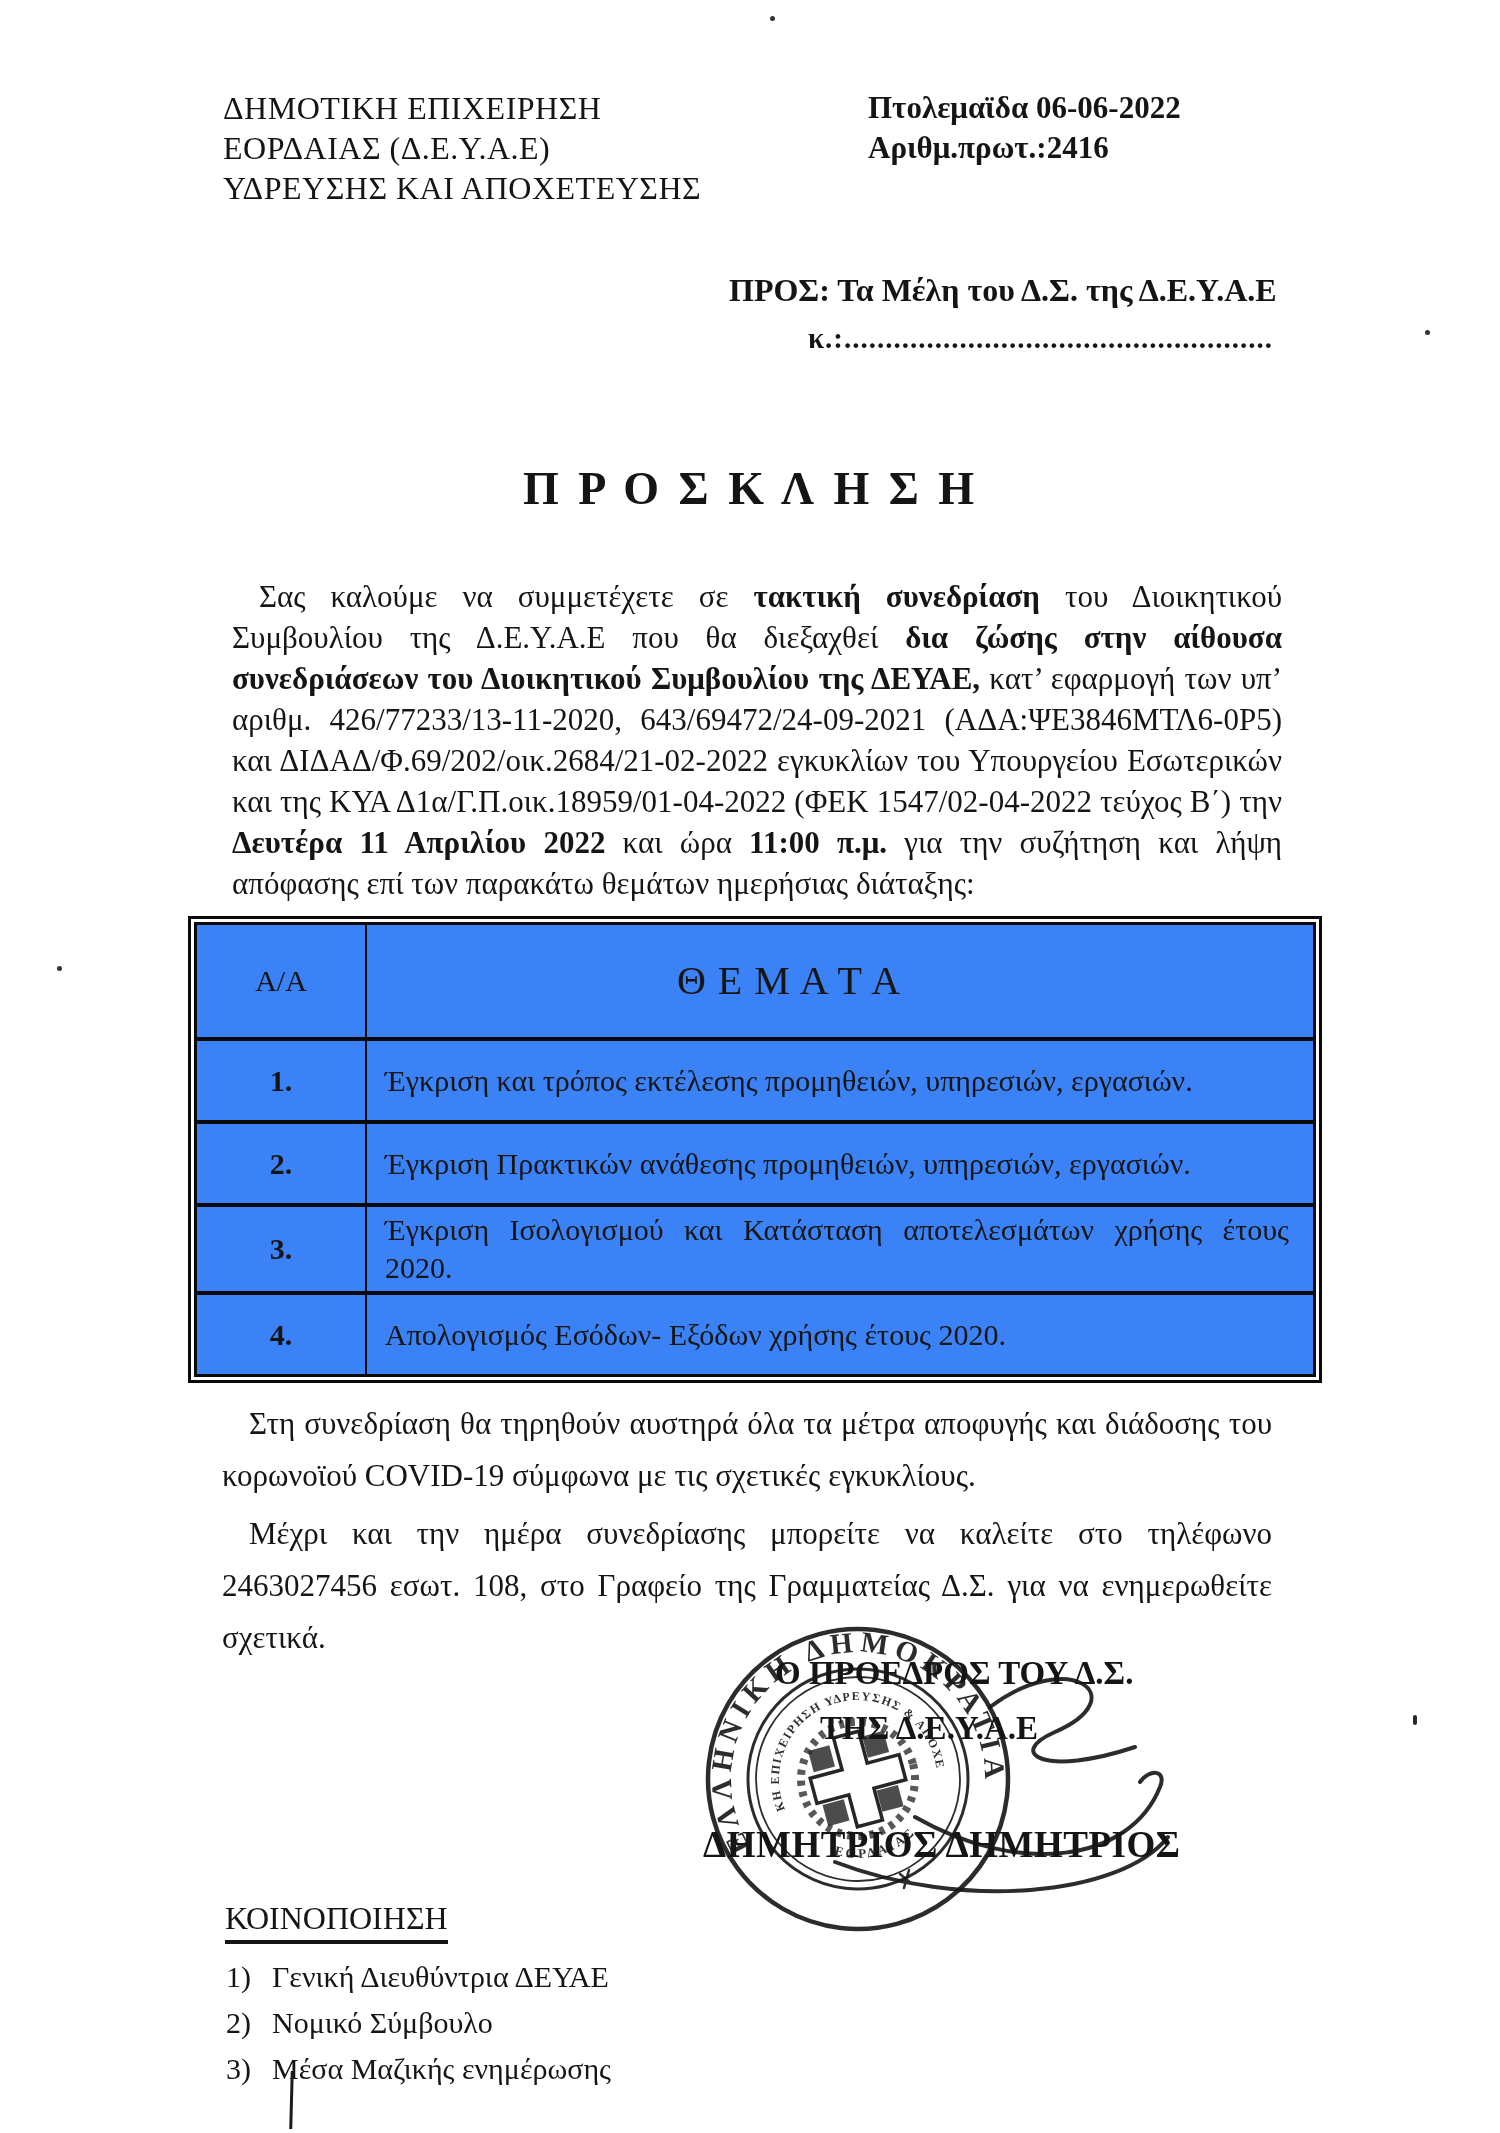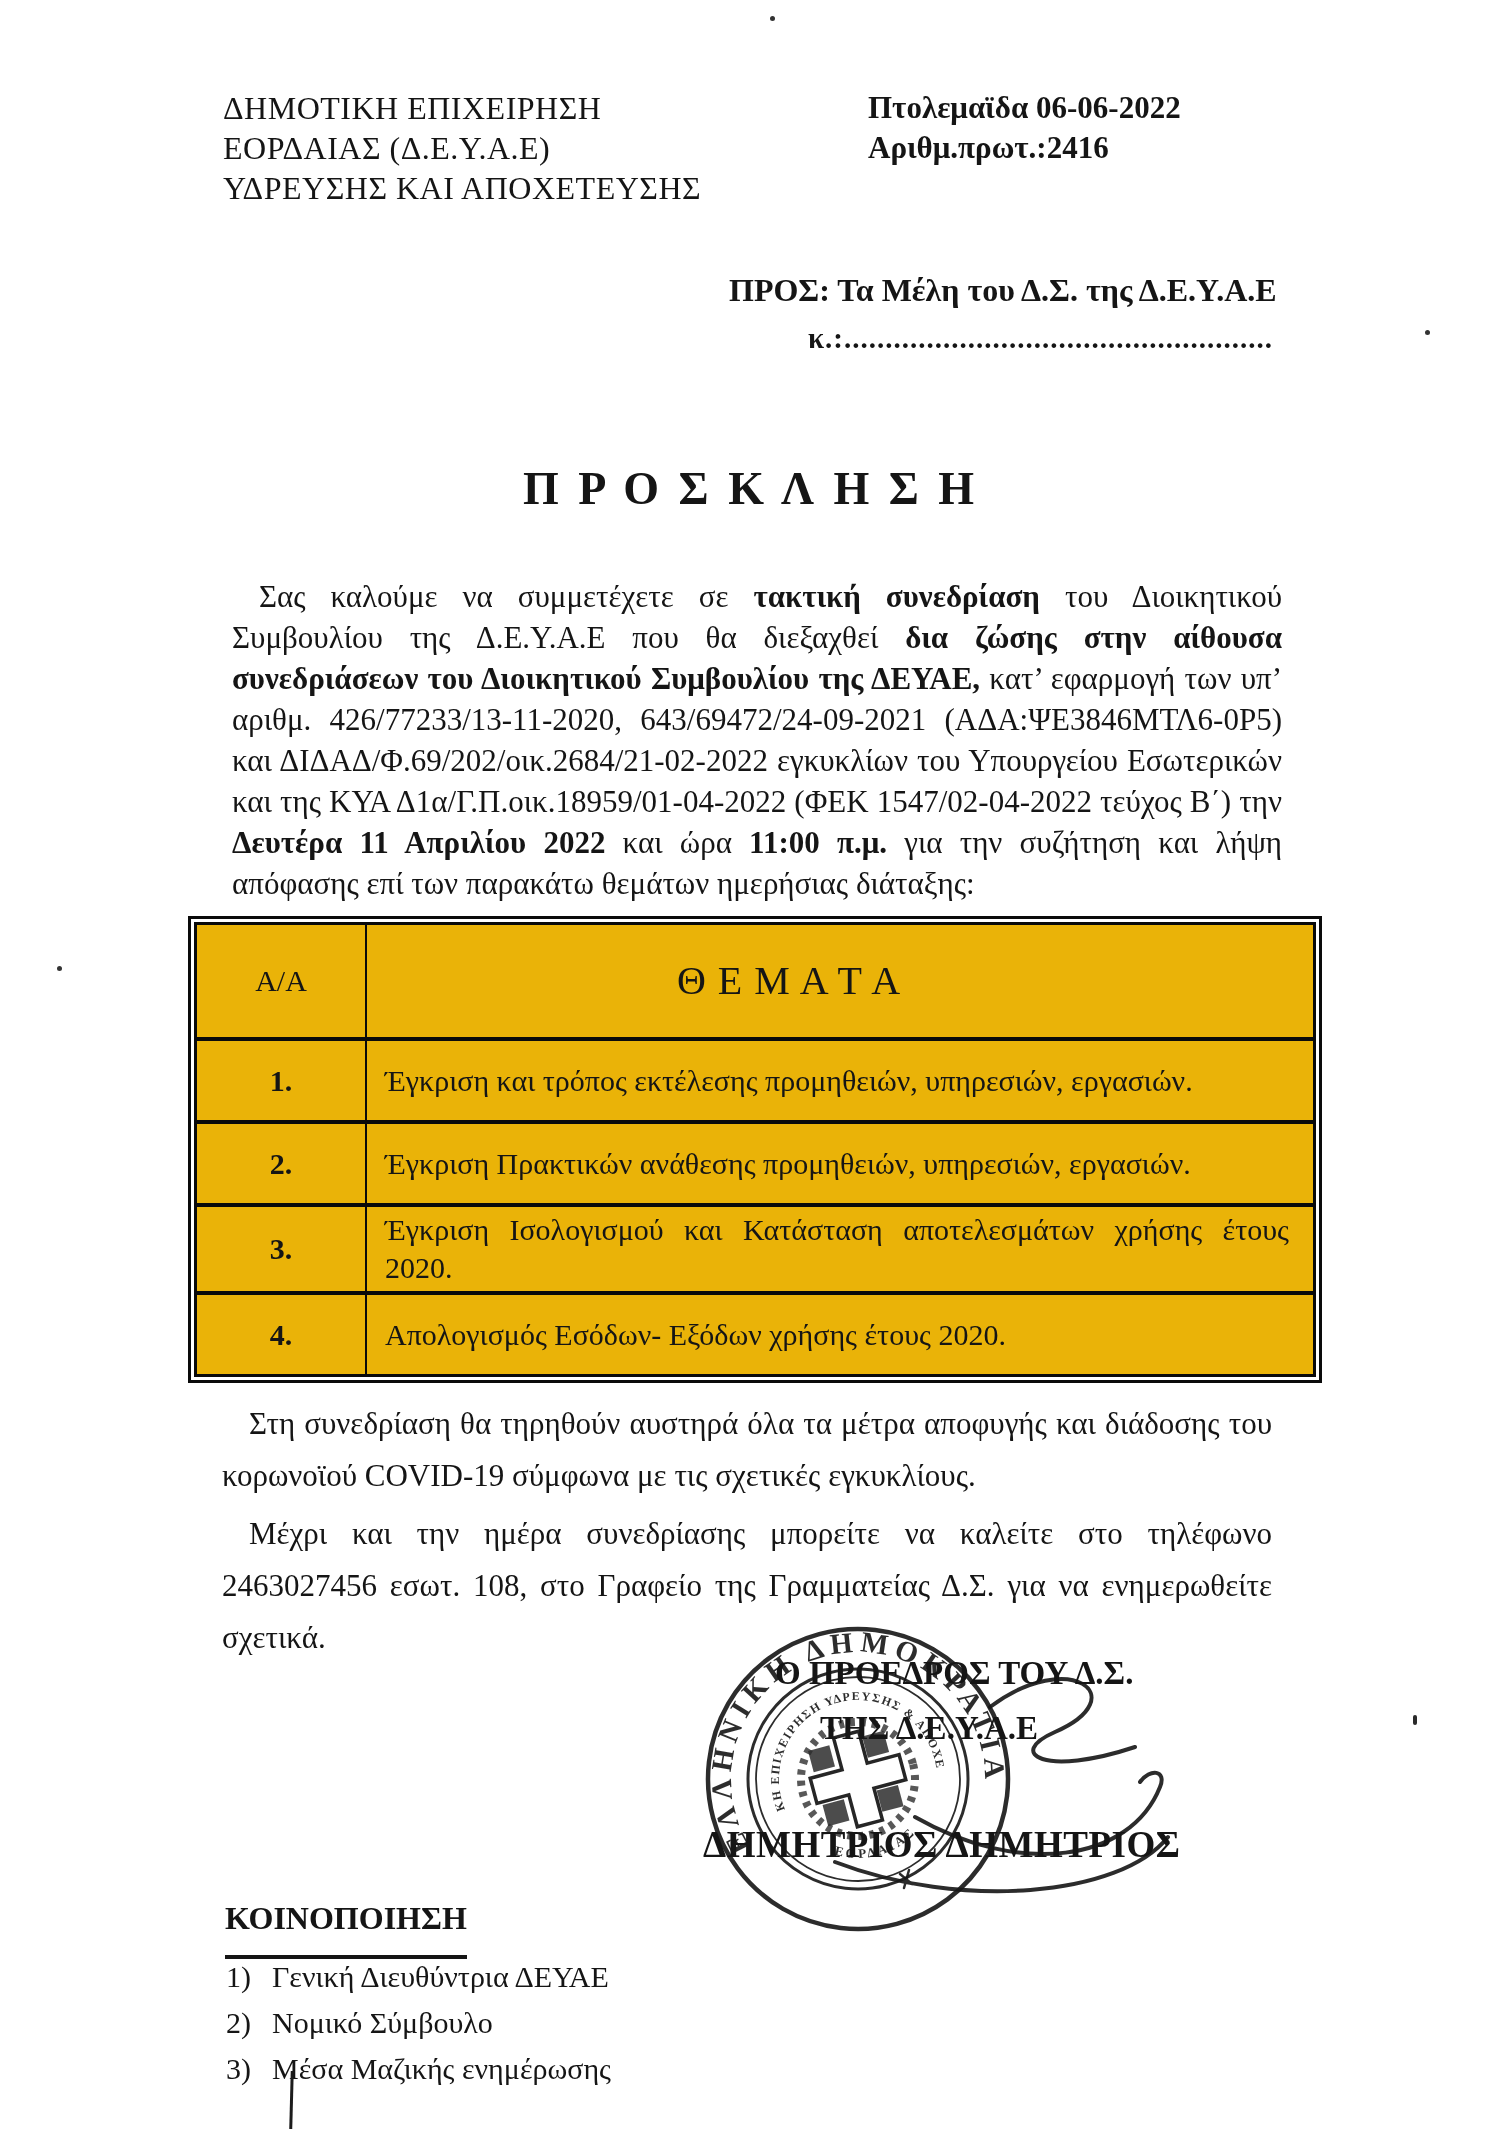--- a/index.html
+++ b/index.html
@@ -16,43 +16,43 @@
   .to-line{left:729px;top:272px;font-weight:bold;font-size:32px;}
   .attn-line{left:808px;top:322px;font-weight:bold;font-size:29px;letter-spacing:1px;}
   
   .doc-title{left:0;top:462px;width:1500px;text-align:center;font-weight:bold;
     font-size:46px;letter-spacing:3px;word-spacing:2px;}
   
   .body-par{left:222px;top:566px;width:1050px;font-size:31px;line-height:41px;
     text-align:justify;text-indent:27px;margin:10px;}
   
   .themes-table{left:194px;top:922px;width:1116px;border:3px solid #0a0a0a;
-    outline:3px solid #0a0a0a;outline-offset:3px;background:#eab308;}
+    outline:3px solid #0a0a0a;outline-offset:3px;background:#3b82f6;}
   .t-row{display:flex;align-items:center;border-top:4px solid #0a0a0a;min-height:79px;}
   .t-row.t-head{border-top:none;min-height:112px;}
   .t-num{width:168px;flex:0 0 168px;border-right:2px solid #0a0a0a;align-self:stretch;
     display:flex;align-items:center;justify-content:center;
     font-weight:bold;font-size:30px;}
   .t-head .t-num{font-weight:normal;font-size:30px;}
   .t-text{flex:1;padding:4px 24px 4px 18px;font-size:30px;line-height:38px;text-align:left;}
   .t-head .t-text{font-weight:normal;font-size:40px;text-align:center;padding-right:120px;letter-spacing:1px;}
   .t-text.stretch{text-align:justify;word-spacing:11px;}
   
   .note{left:222px;width:1050px;font-size:31px;line-height:52px;text-align:justify;
     text-indent:27px;margin:0;}
   .note-covid{top:1398px;}
   .note-contact{top:1508px;}
   
   .sig-svg{left:690px;top:1612px;width:520px;height:340px;}
   .sig-role{left:775px;top:1655px;font-weight:bold;font-size:33px;}
   .sig-org{left:820px;top:1710px;font-weight:bold;font-size:33px;}
   .sig-name{left:703px;top:1823px;font-weight:bold;font-size:37px;letter-spacing:.5px;white-space:nowrap;}
   
-  .dist-head{left:225px;top:1900px;font-weight:bold;font-size:32px;
-    border-bottom:4px solid #151515;padding-bottom:18px;}
+  .dist-head{left:225px;top:1900px;font-weight:normal;font-size:32px;
+    border-bottom:4px solid #151515;padding-bottom:3px;}
   .dist-item{left:226px;font-size:30px;}
   .dist-item .num{display:inline-block;width:46px;}
   .di-0{top:1960px;} .di-1{top:2006px;} .di-2{top:2052px;}
   
   .artifact-line{left:290px;top:2071px;width:3px;height:58px;background:#1c1c1c;transform:rotate(1.5deg);}
   .speck{width:5px;height:5px;border-radius:50%;background:#333;}
   .sp-1{left:770px;top:16px;} .sp-2{left:1425px;top:330px;} .sp-3{left:57px;top:966px;}
   .sp-4{left:1413px;top:1715px;width:4px;height:10px;border-radius:2px;background:#2a2a2a;}
   svg text{font-family:"Liberation Serif","DejaVu Serif",serif;}
 </style>

